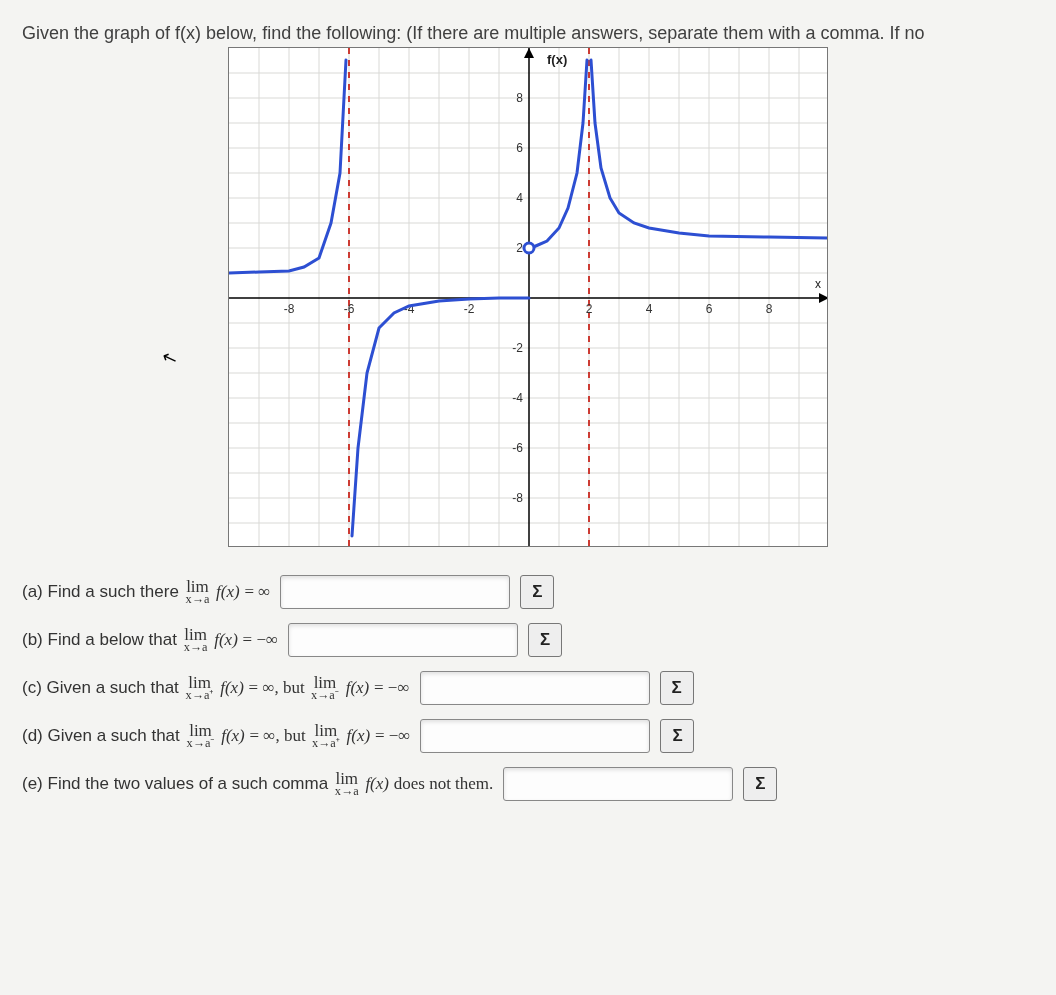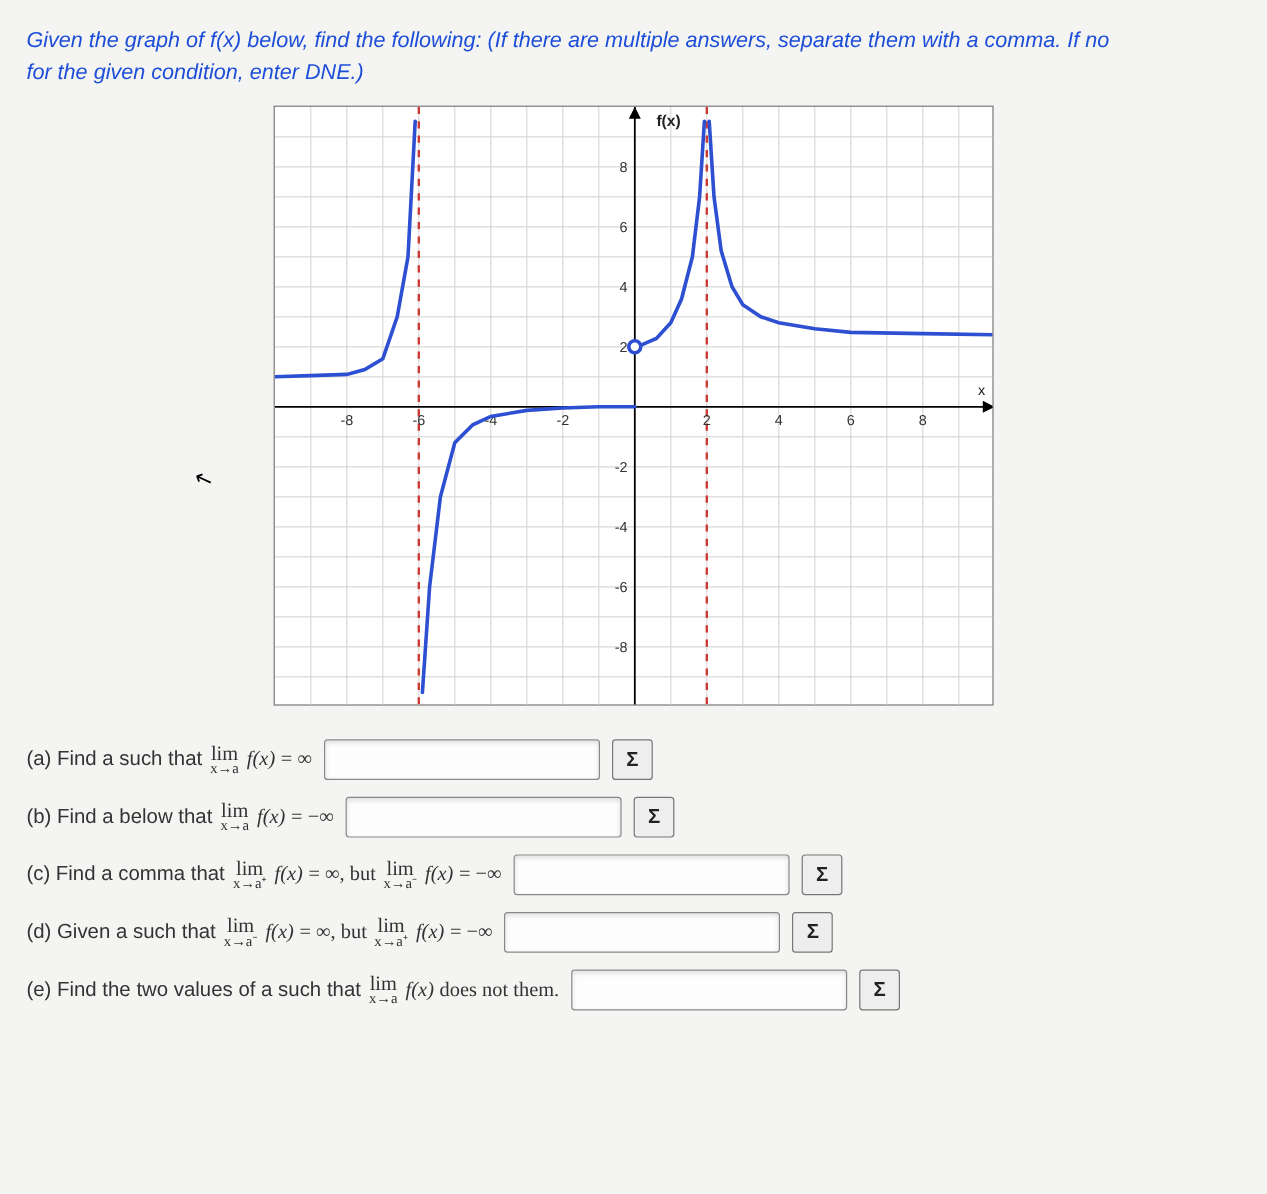--- a/index.html
+++ b/index.html
@@ -7,23 +7,21 @@
     margin: 0;
     padding: 20px 22px;
     font-family: "Helvetica Neue", Arial, sans-serif;
     background: #f4f4f2;
     color: #333;
     width: 1056px;
   }
   .prompt {
     font-size: 18px;
     line-height: 1.5;
-    color: #1d4ed8;
-    margin-bottom: 14px;
-    font-style: italic;
+    color: #404040;
   }
   .plot-wrap {
     display: flex;
     justify-content: center;
     margin-bottom: 28px;
   }
   .plot {
     width: 600px;
     height: 500px;
     background: #fff;
@@ -84,21 +82,20 @@
     color:#000;
     transform: rotate(-20deg);
     pointer-events: none;
   }
 </style>
 </head>
 <body>
 
 <div class="prompt">
   <span>Given the graph of f(x) below, find the following: (If there are multiple answers, separate them with a comma. If no</span><br>
-  <span>for the given condition, enter DNE.)</span>
 </div>
 
 <div style="position:relative;">
 <span class="cursor-arrow">↖</span>
 
 <div class="plot-wrap">
   <div class="plot">
     <svg viewBox="0 0 600 500" width="600" height="500">
 
       <g stroke="#d9d9d6" stroke-width="1">
@@ -189,21 +186,21 @@
       </g>
 
       <circle cx="300" cy="200" r="5" fill="#fff" stroke="#2d4fd2" stroke-width="3"></circle>
     </svg>
   </div>
 </div>
 </div>
 
 <div class="question-row">
   <span class="qtext">
-    <span>(a) Find a such that </span>
+    <span>(a) Find a such there </span>
     <span class="lim">
         <span class="top">lim</span>
         <span class="bot">x→a</span>
       </span>
     <span class="math">f(x)</span>
     <span class="mathrm"> = ∞</span>
   </span>
   <input class="ans-input" style="">
   <div class="sigma-btn">
       <span>Σ</span>
@@ -221,21 +218,21 @@
     <span class="mathrm"> = −∞</span>
   </span>
   <input class="ans-input" style="">
   <div class="sigma-btn">
       <span>Σ</span>
     </div>
 </div>
 
 <div class="question-row">
   <span class="qtext">
-    <span>(c) Find a comma that </span>
+    <span>(c) Given a such that </span>
     <span class="lim">
         <span class="top">lim</span>
         <span class="bot">x→a⁺</span>
       </span>
     <span class="math">f(x)</span>
     <span class="mathrm"> = ∞, but </span>
     <span class="lim">
         <span class="top">lim</span>
         <span class="bot">x→a⁻</span>
       </span>
@@ -265,21 +262,21 @@
     <span class="mathrm"> = −∞</span>
   </span>
   <input class="ans-input" style="">
   <div class="sigma-btn">
       <span>Σ</span>
     </div>
 </div>
 
 <div class="question-row">
   <span class="qtext">
-    <span>(e) Find the two values of a such that </span>
+    <span>(e) Find the two values of a such comma </span>
     <span class="lim">
         <span class="top">lim</span>
         <span class="bot">x→a</span>
       </span>
     <span class="math">f(x)</span>
     <span class="mathrm"> does not them.</span>
   </span>
   <input class="ans-input" style="">
   <div class="sigma-btn">
       <span>Σ</span>

